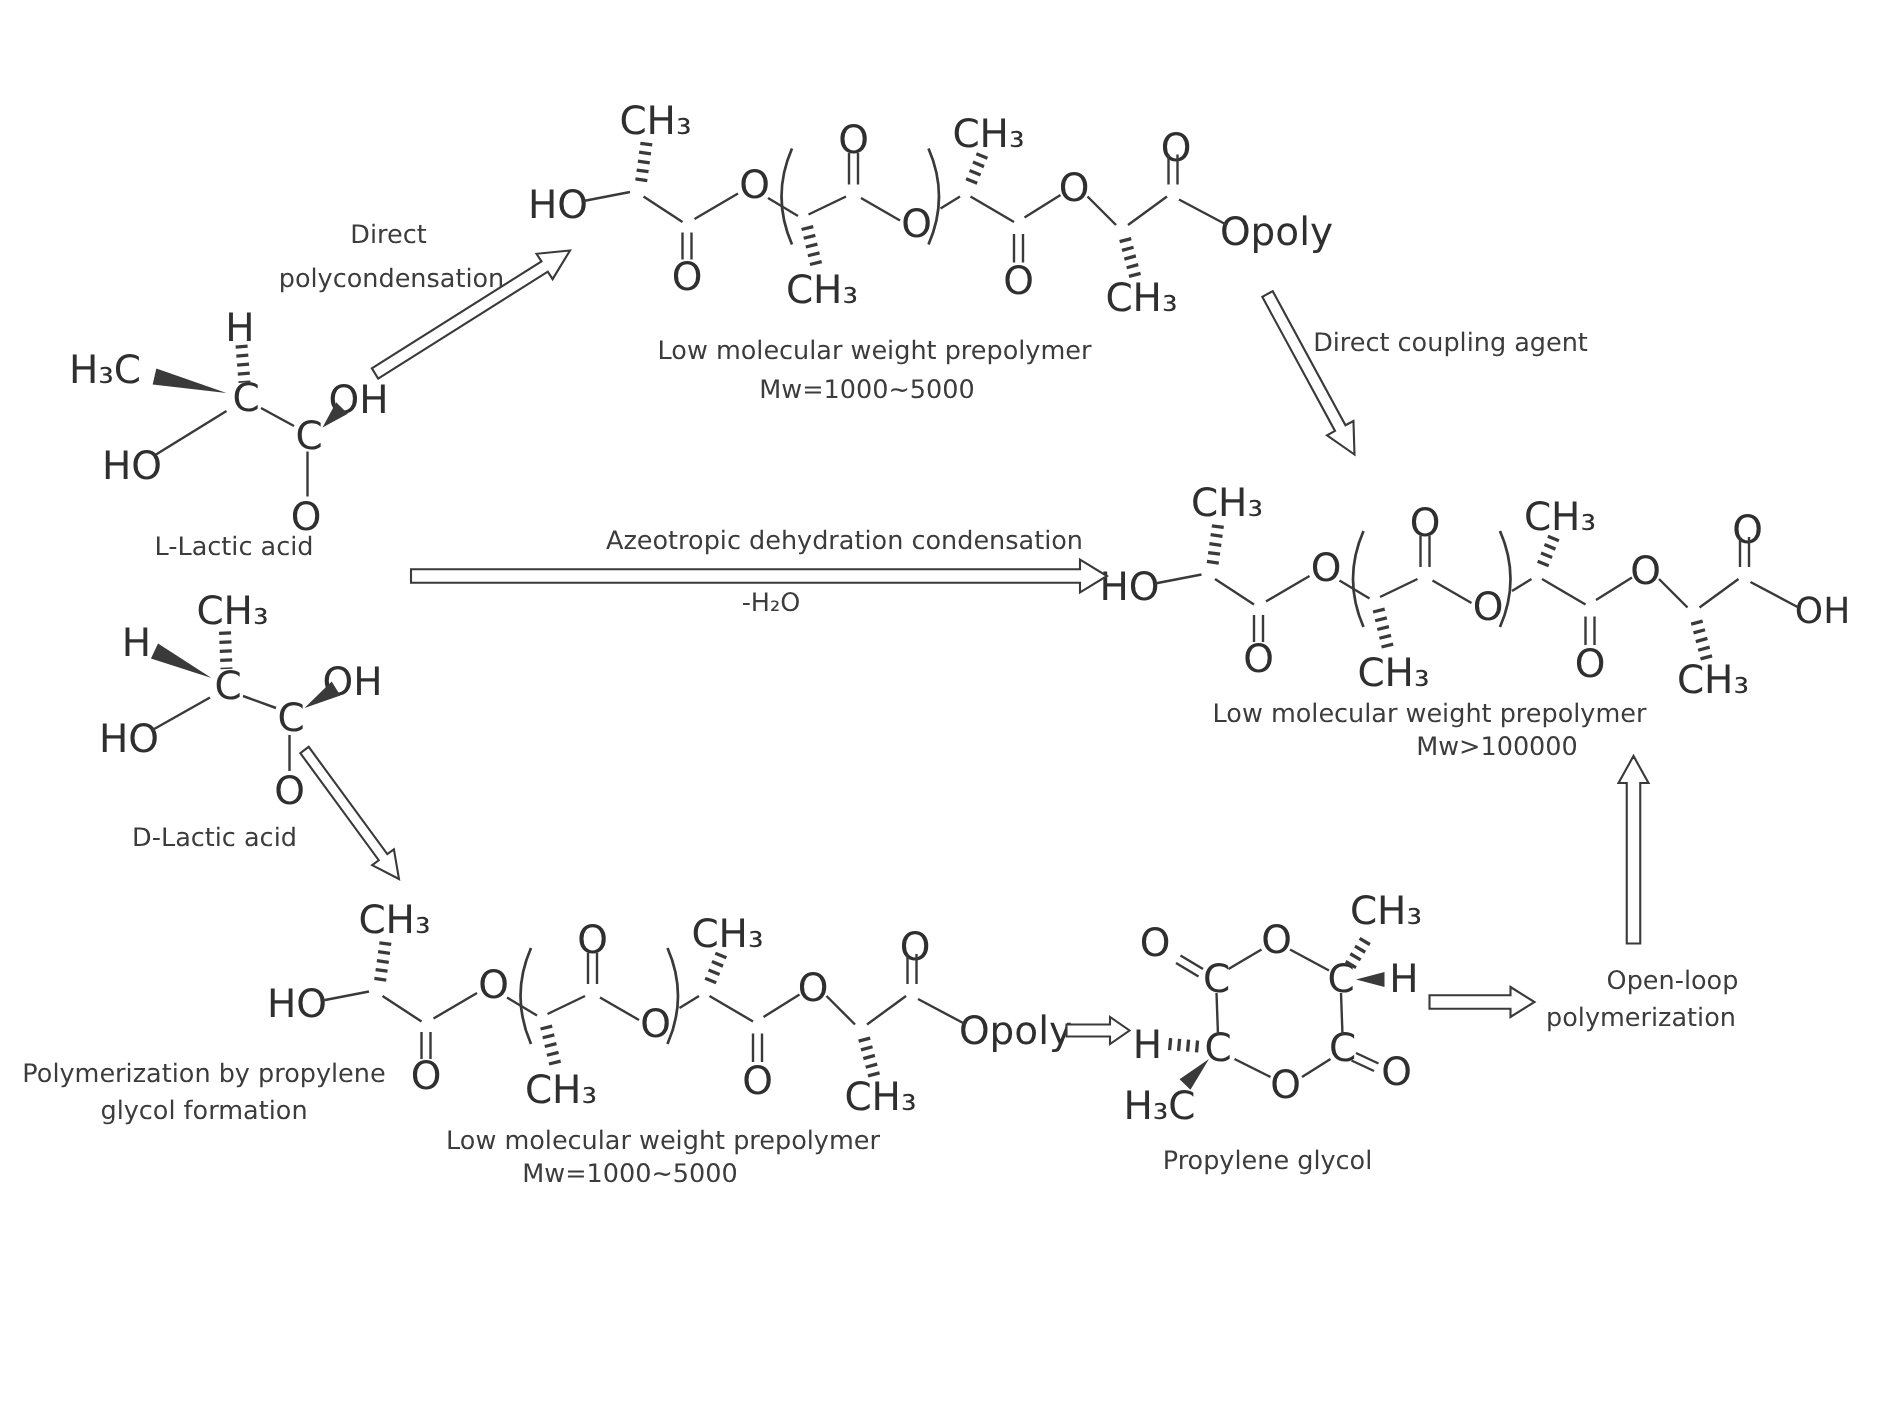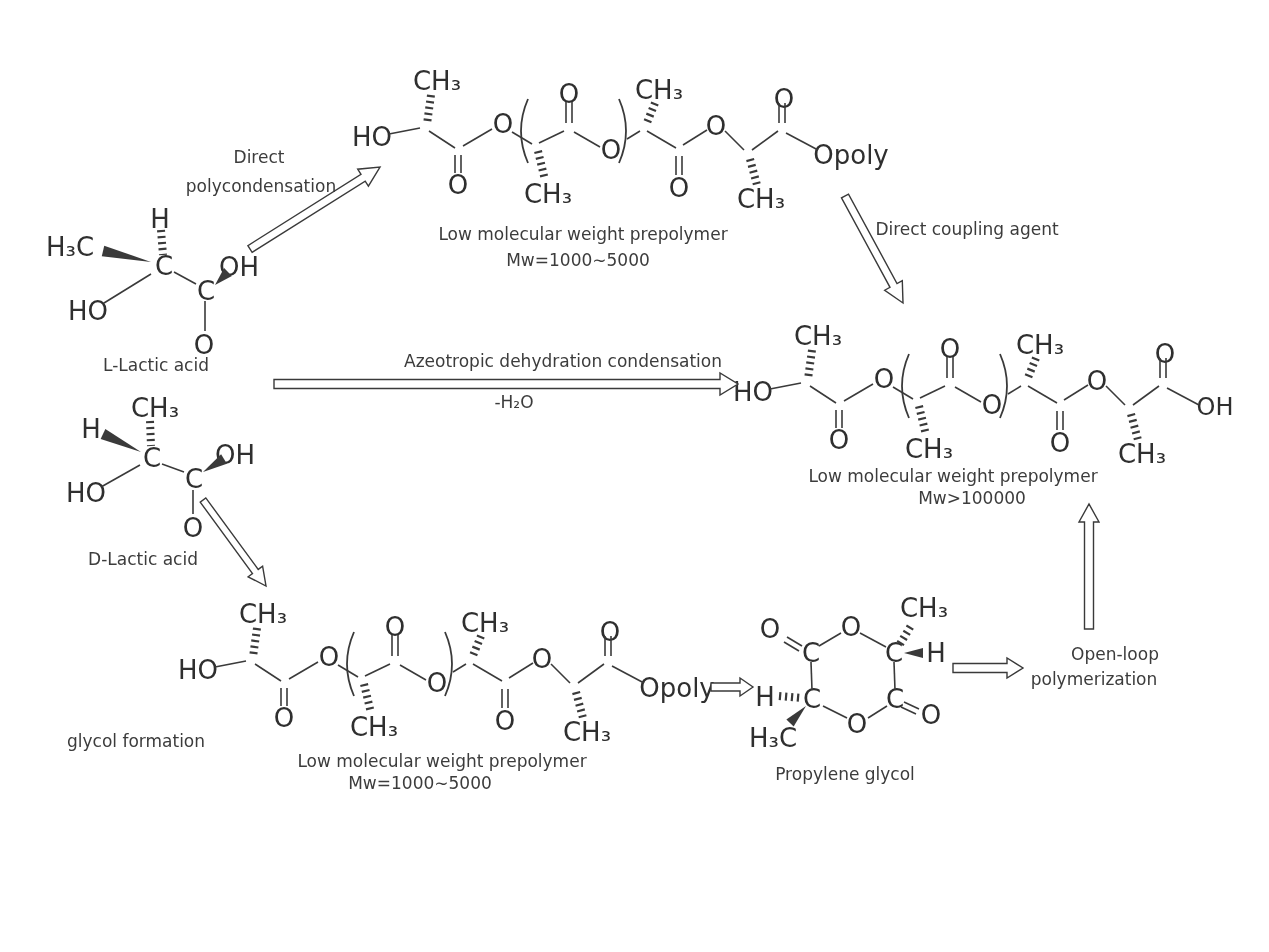--- a/index.html
+++ b/index.html
@@ -220,24 +220,25 @@
       </g>
     </svg>
 
   <div class="lbl" style="left:259px;top:147px;">Direct</div>
   <div class="lbl" style="left:261px;top:176px;">polycondensation</div>
   <div class="lbl" style="left:967px;top:219px;">Direct coupling agent</div>
   <div class="lbl" style="left:519px;top:351px;margin-left:44px;">Azeotropic dehydration condensation</div>
   <div class="lbl" style="left:514px;top:392px;">-H₂O</div>
   <div class="lbl" style="left:1115px;top:644px;">Open-loop</div>
   <div class="lbl" style="left:1094px;top:669px;">polymerization</div>
+  <div class="lbl" style="left:136px;top:706px;">Polymerization by propylene</div>
   <div class="lbl" style="left:136px;top:731px;">glycol formation</div>
 
   <div class="lbl" style="left:156px;top:355px;">L-Lactic acid</div>
   <div class="lbl" style="left:143px;top:549px;">D-Lactic acid</div>
   <div class="lbl" style="left:583px;top:224px;">Low molecular weight prepolymer</div>
   <div class="lbl" style="left:578px;top:250px;">Mw=1000∼5000</div>
   <div class="lbl" style="left:953px;top:466px;">Low molecular weight prepolymer</div>
-  <div class="lbl" style="left:972px;top:488px;">Mw&gt;100000</div>
+  <div class="lbl" style="left:998px;top:488px;">Mw&gt;100000</div>
   <div class="lbl" style="left:442px;top:751px;">Low molecular weight prepolymer</div>
   <div class="lbl" style="left:420px;top:773px;">Mw=1000∼5000</div>
   <div class="lbl" style="left:845px;top:764px;">Propylene glycol</div>
 </div>
 
 </body></html>

